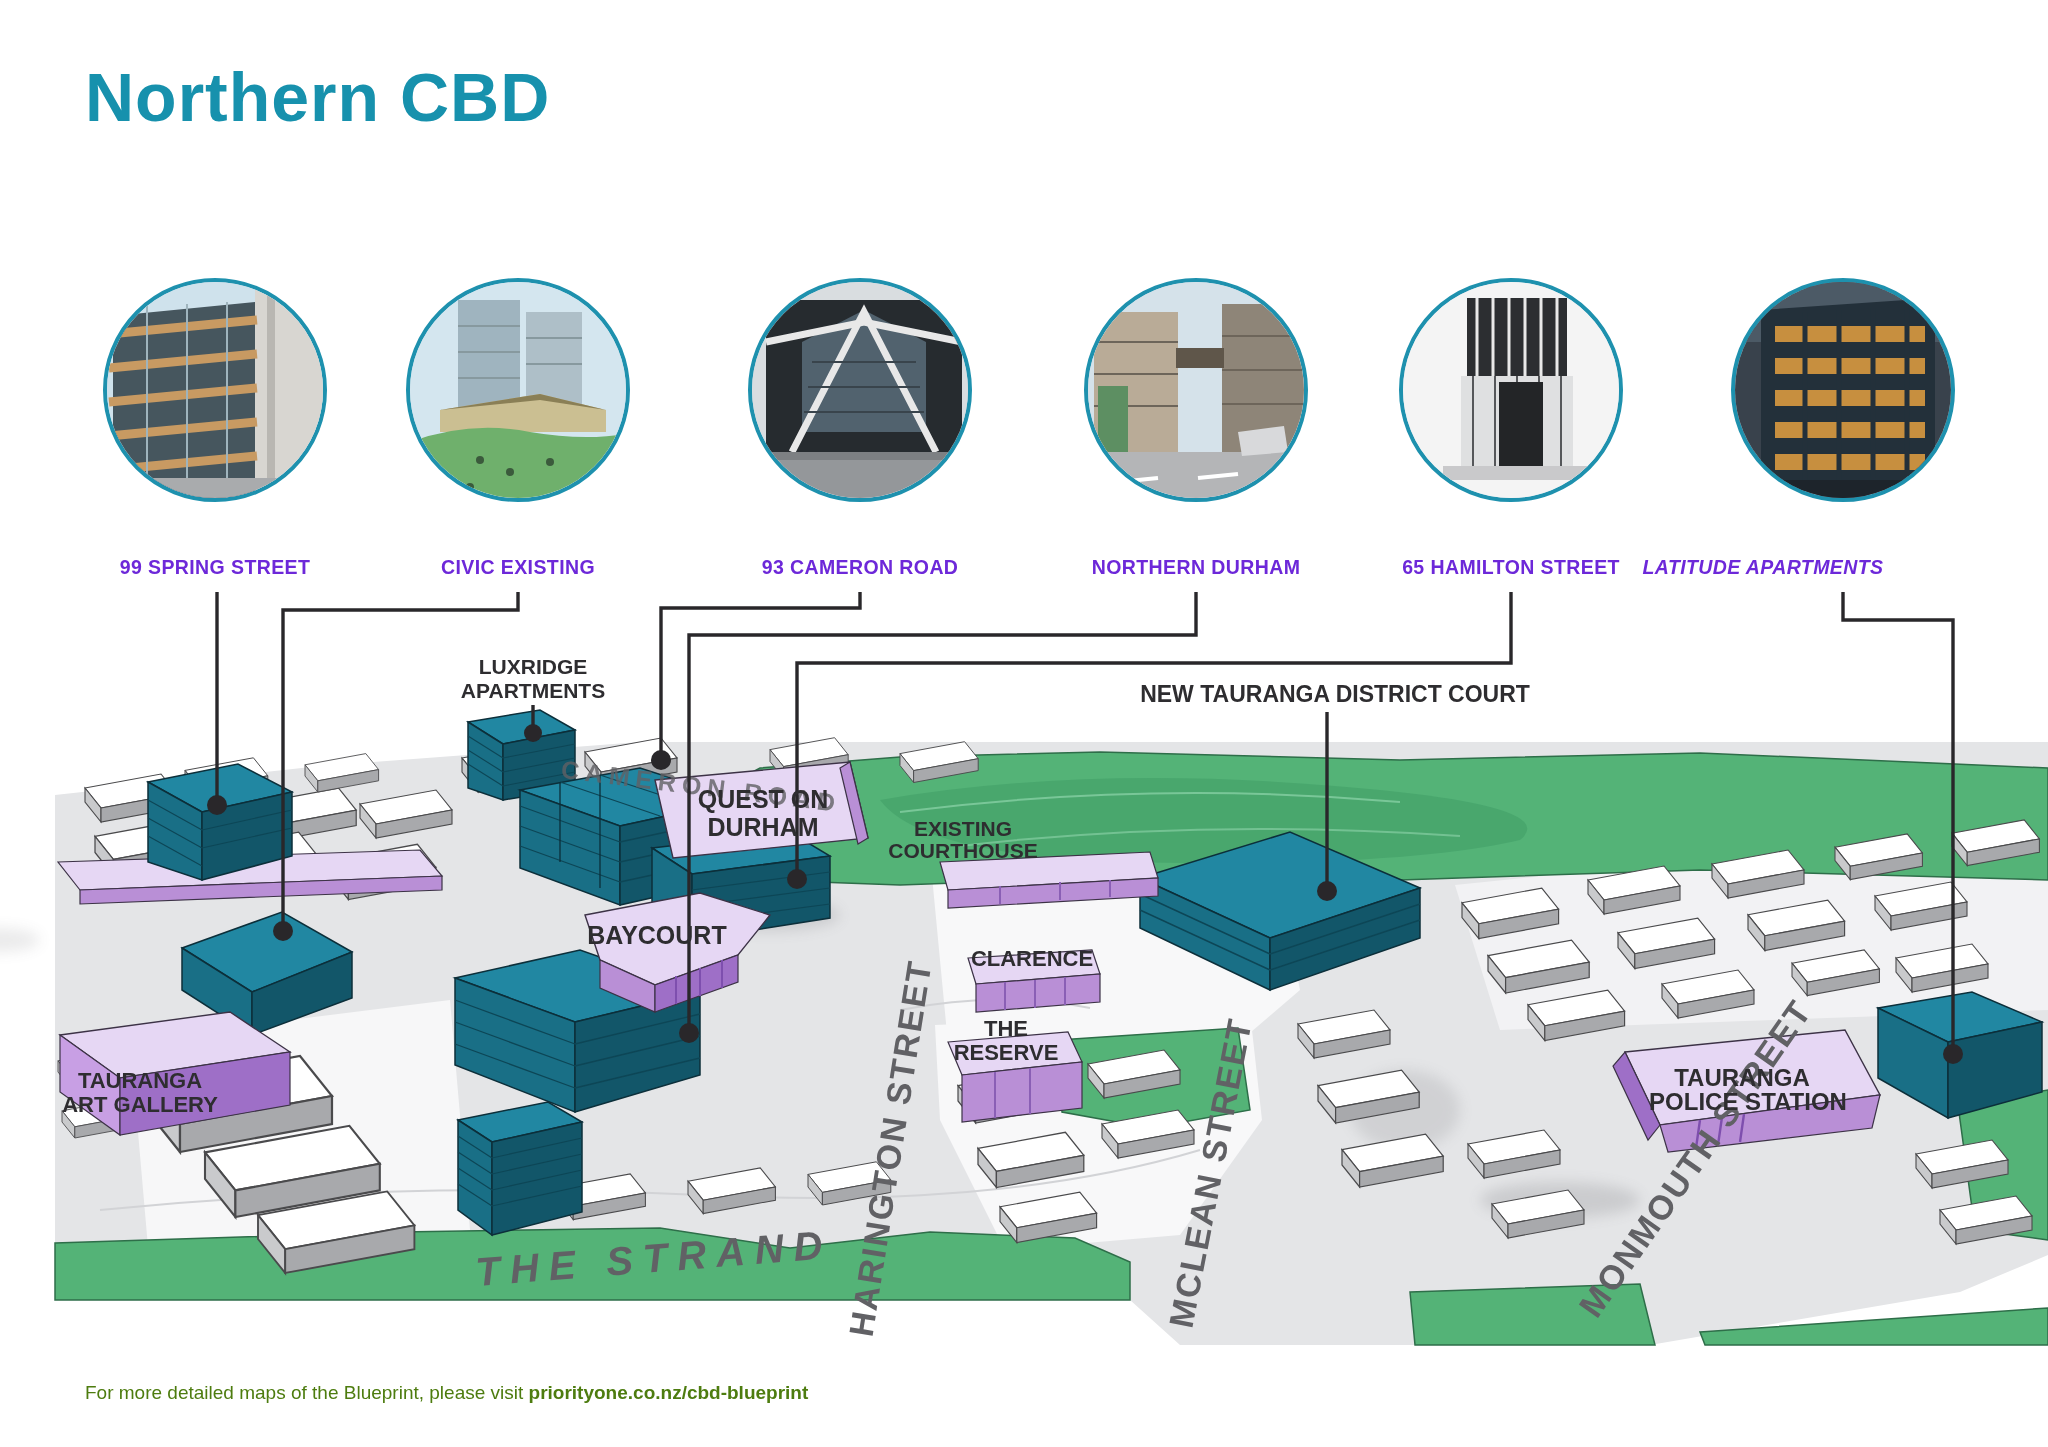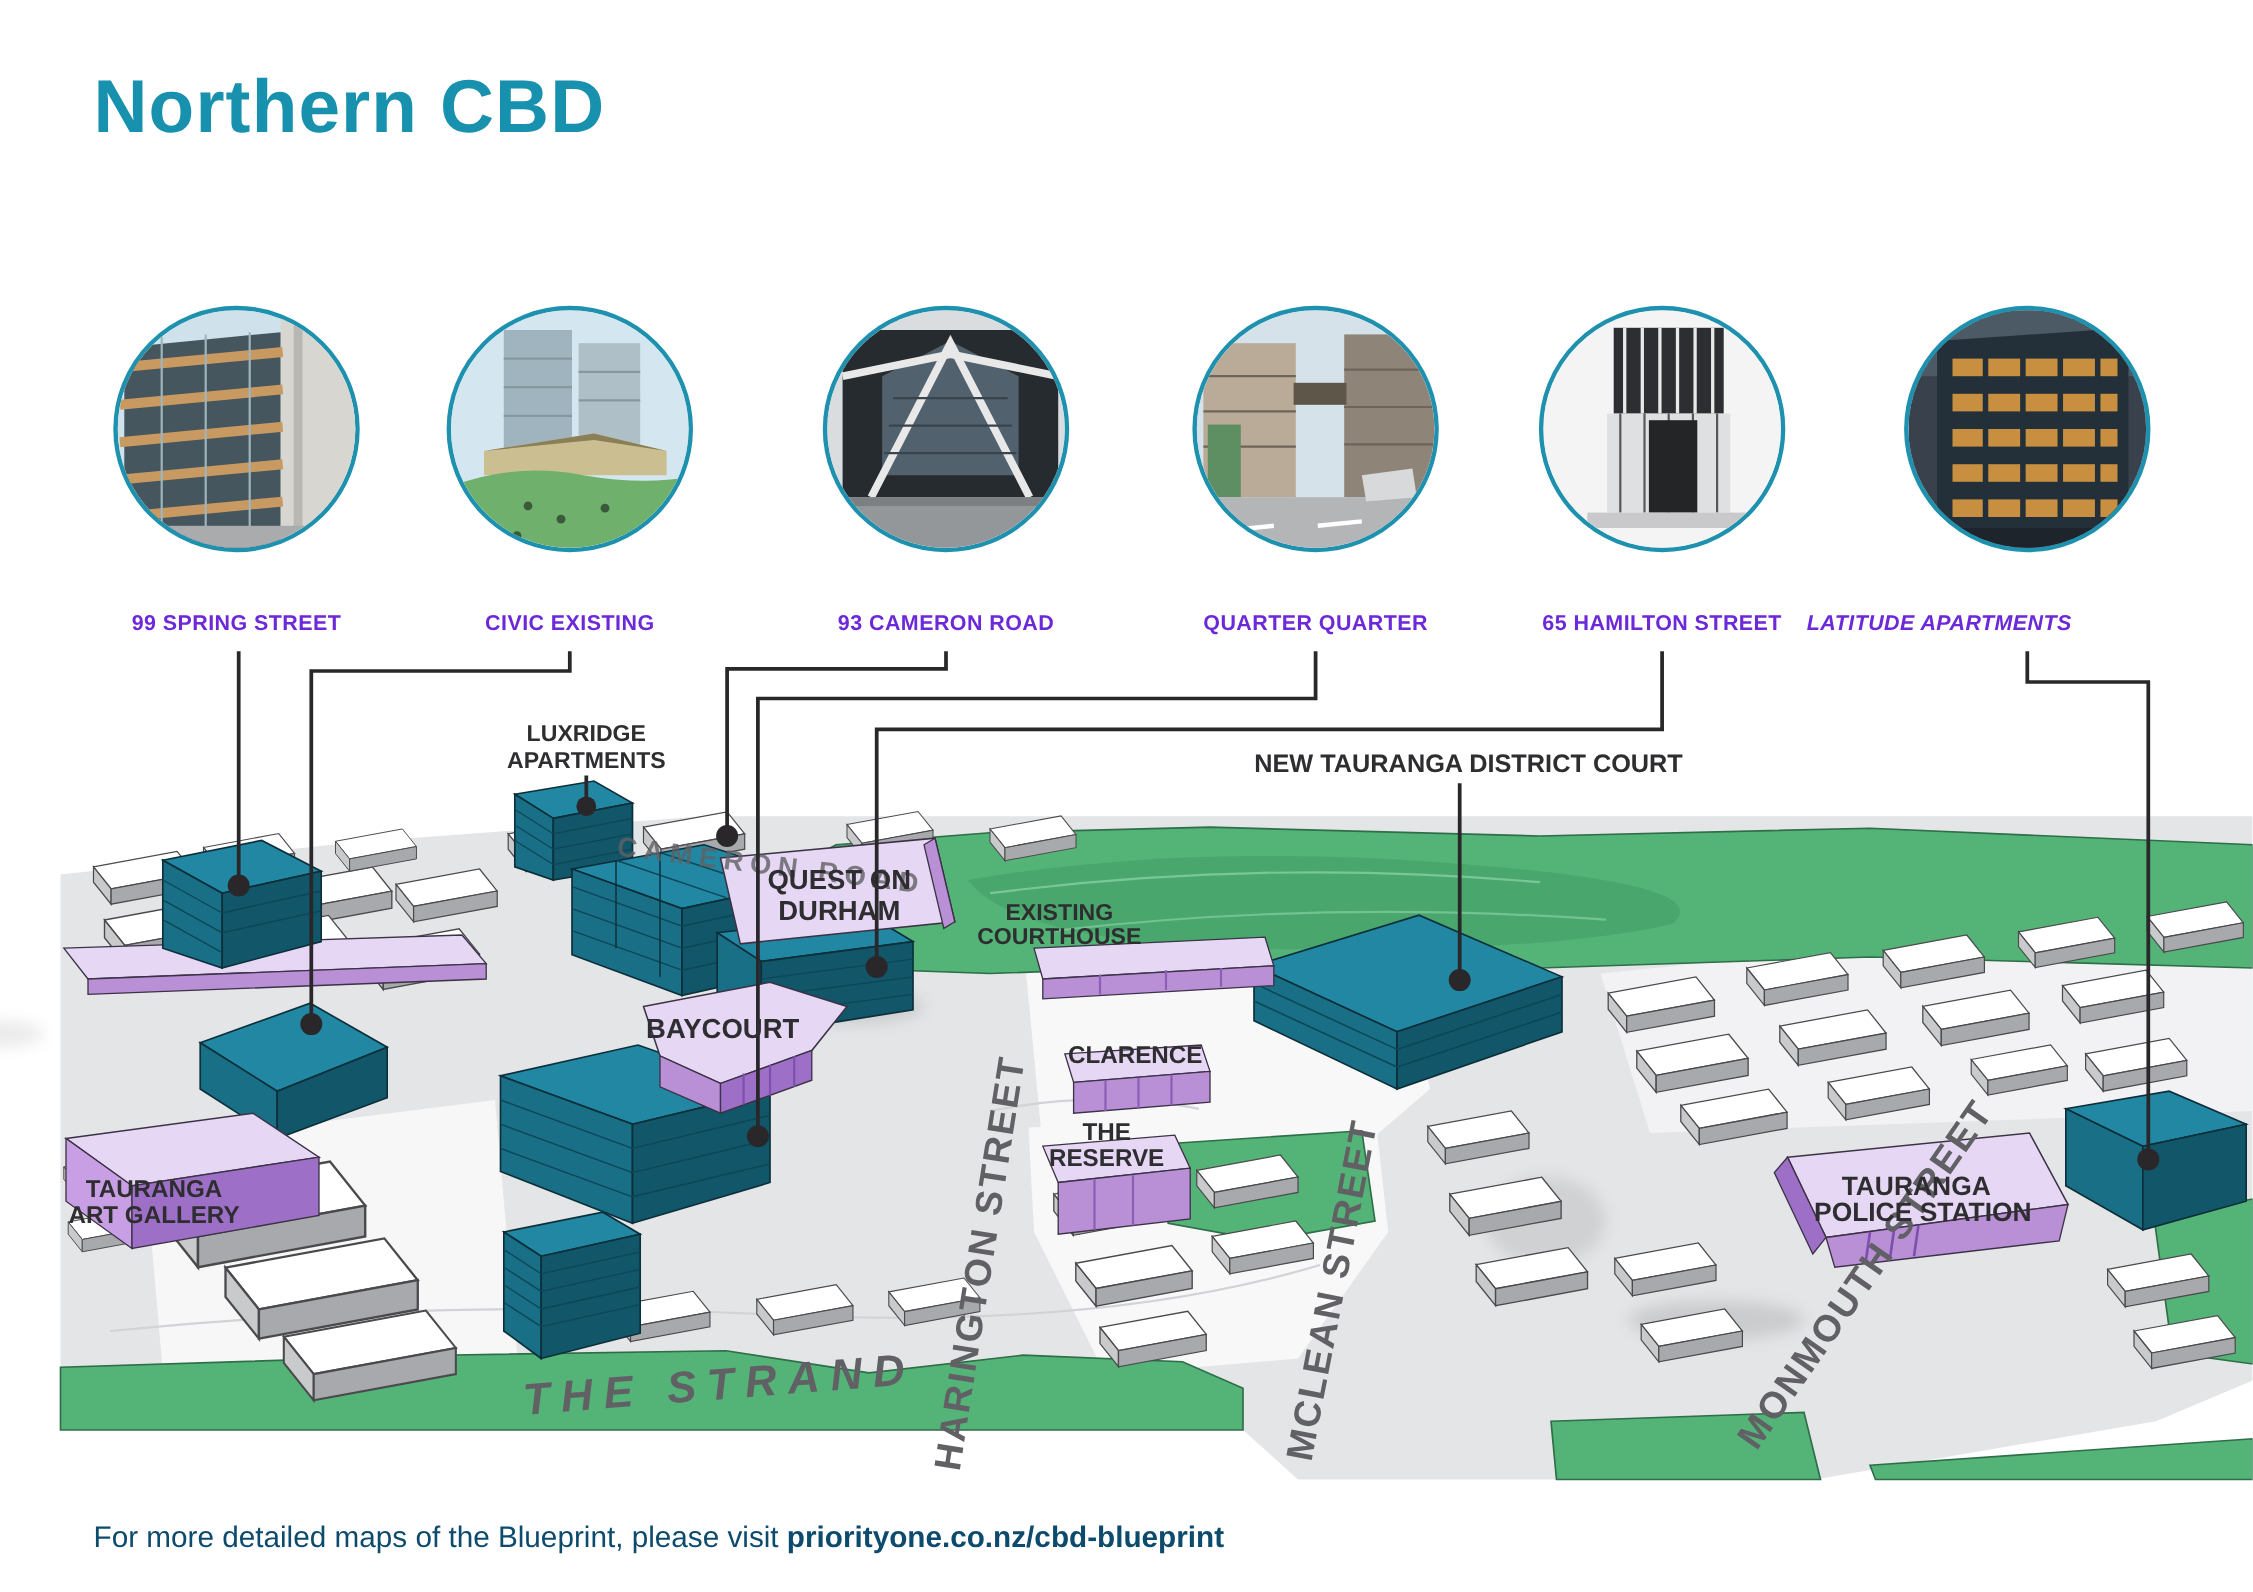--- a/index.html
+++ b/index.html
@@ -5,21 +5,21 @@
   html,body{margin:0;padding:0;background:#ffffff;}
   .canvas{position:relative;width:2048px;height:1447px;background:#ffffff;overflow:hidden;
           font-family:"Liberation Sans", sans-serif;}
   .page-title{position:absolute;left:85px;top:58px;font-size:68px;font-weight:700;
               letter-spacing:1px;color:#1791ad;text-align:right;}
   .circle{position:absolute;top:278px;width:224px;height:224px;border-radius:50%;
           border:4px solid #1e91ae;overflow:hidden;background:#cfe2ec;box-sizing:border-box;}
   .proj-label{position:absolute;top:556px;width:340px;text-align:center;font-size:19.5px;
               font-weight:700;letter-spacing:.4px;color:#6d28d9;}
   .map-svg{position:absolute;left:0;top:0;}
-  .footer{position:absolute;left:85px;top:1382px;font-size:27px;color:#0c4a6e;}
+  .footer{position:absolute;left:85px;top:1382px;font-size:19px;color:#4d7c0f;}
   .footer b{font-weight:700;}
   svg text{font-family:"Liberation Sans", sans-serif;}
   .maplbl{font-weight:700;fill:#2e2d30;}
   .street{font-weight:700;fill:#616165;}
 </style>
 </head>
 <body>
 
 <div class="canvas">
 
@@ -152,21 +152,21 @@
         <line x1="138" y1="26" x2="138" y2="196"></line>
           <line x1="172" y1="24" x2="172" y2="194"></line>
       </g>
       <rect x="0" y="198" width="224" height="26" fill="#1d242b"></rect>
     </svg>
   </div>
 
   <div class="proj-label" style="left:45px;">99 SPRING STREET</div>
   <div class="proj-label" style="left:348px;">CIVIC EXISTING</div>
   <div class="proj-label" style="left:690px;">93 CAMERON ROAD</div>
-  <div class="proj-label" style="left:1026px;">QUARTER QUARTER</div>
+  <div class="proj-label" style="left:1026px;">NORTHERN DURHAM</div>
   <div class="proj-label" style="left:1341px;">65 HAMILTON STREET</div>
   <div class="proj-label" style="left:1593px;font-style:italic;">LATITUDE APARTMENTS</div>
 
   <svg class="map-svg" width="2048" height="1447" viewBox="0 0 2048 1447">
     <defs>
       <g id="wb">
         <polygon points="0,16 76,2 92,22 16,36" fill="#ffffff" stroke="#4a4a4c" stroke-width="1.1"></polygon>
         <polygon points="0,16 16,36 16,50 0,30" fill="#c9cacc" stroke="#4a4a4c" stroke-width="1.1"></polygon>
         <polygon points="16,36 92,22 92,36 16,50" fill="#a8a9ac" stroke="#4a4a4c" stroke-width="1.1"></polygon>
       </g>

